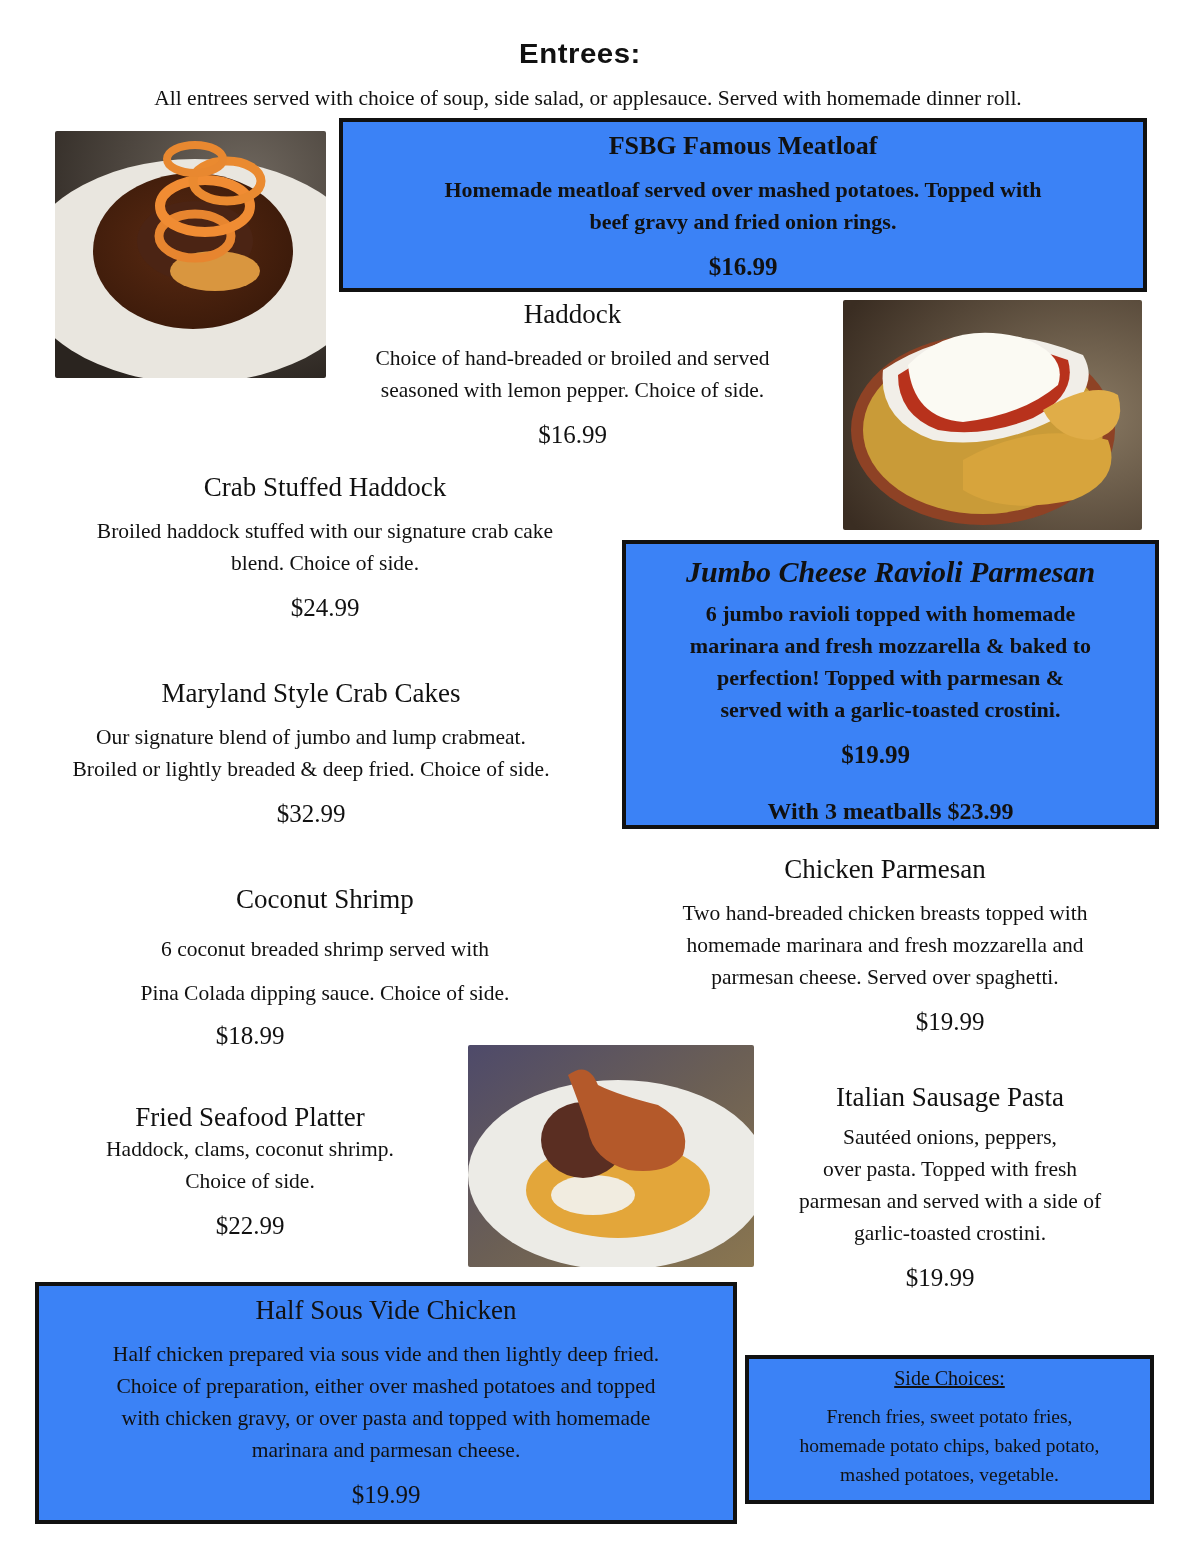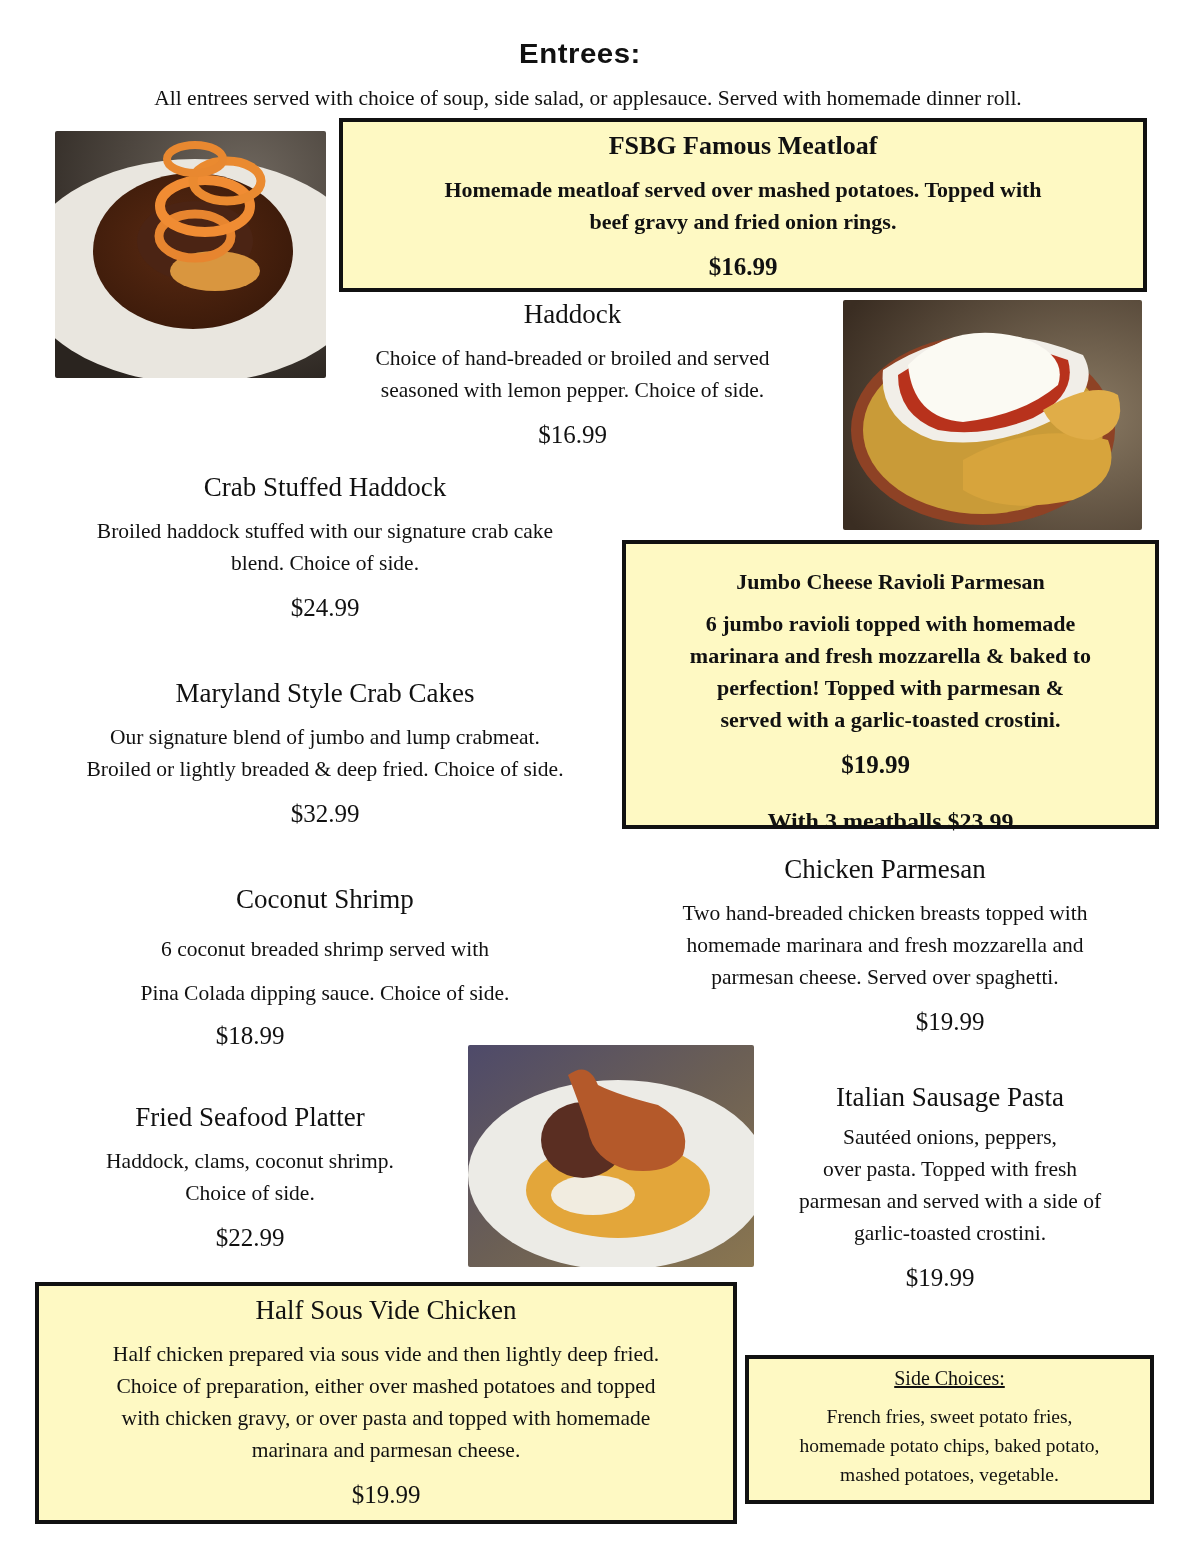--- a/index.html
+++ b/index.html
@@ -6,21 +6,21 @@
   body { width: 1200px; height: 1553px; position: relative; overflow: hidden;
          font-family: "DejaVu Serif", "Liberation Serif", serif; color: #111; }
   .abs { position: absolute; }
   .center { text-align: center; }
   .page-title { left: 0; width: 1160px; top: 38px; font-family: "Liberation Sans", sans-serif;
          font-weight: 900; font-size: 28px; letter-spacing: 0.5px; transform: scaleX(1.05); }
   .subtitle { left: 0; width: 1176px; top: 86px; font-family: "Liberation Serif", serif; font-size: 21.5px; }
   .name { font-family: "Liberation Serif", serif; font-size: 27px; line-height: 32px; }
   .desc { font-family: "Liberation Serif", serif; font-size: 21.5px; line-height: 32px; }
   .price { font-family: "Liberation Serif", serif; font-size: 25px; line-height: 30px; }
-  .box { border: 3px solid #111; box-sizing: border-box; background: #fef9c3; }
+  .box { border: 3px solid #111; box-sizing: border-box; background: #3b82f6; }
   .box.thick { border-width: 4px; }
   .bold { font-weight: bold; }
   .photo { overflow: hidden; border-radius: 2px; }
   .photo svg { display: block; }
   .sides-title { text-decoration: underline; font-family: "Liberation Serif", serif; font-size: 20px; }
   .sides-text { font-family: "Liberation Serif", serif; font-size: 19.5px; line-height: 29px; }
 </style>
 </head>
 <body>
 
@@ -91,32 +91,32 @@
 <div class="abs center" style="left:30px; top:471px; width:590px;">
   <div class="name">Crab Stuffed Haddock</div>
   <div class="desc" style="margin-top:12px;">
     <div>Broiled haddock stuffed with our signature crab cake</div>
     <div>blend. Choice of side.</div>
   </div>
   <div class="price" style="margin-top:14px;">$24.99</div>
 </div>
 
 <div class="abs box thick center" style="left:622px; top:540px; width:537px; height:289px;">
-  <div class="name bold" style="margin-top:22px; font-size:22px;">Jumbo Cheese Ravioli Parmesan</div>
+  <div class="name bold" style="margin-top:12px; font-size:30px;font-style:italic;">Jumbo Cheese Ravioli Parmesan</div>
   <div class="desc bold" style="margin-top:10px; font-size:22px;">
     <div>6 jumbo ravioli topped with homemade</div>
     <div>marinara and fresh  mozzarella &amp; baked to</div>
     <div>perfection! Topped with parmesan &amp;</div>
     <div>served with a garlic-toasted crostini.</div>
   </div>
   <div class="price bold" style="margin-top:14px; margin-left:-30px;">$19.99</div>
   <div class="price bold" style="margin-top:26px; font-size:24px;">With 3 meatballs $23.99</div>
 </div>
 
-<div class="abs center" style="left:30px; top:677px; width:590px;">
+<div class="abs center" style="left:16px; top:677px; width:590px;">
   <div class="name">Maryland Style Crab Cakes</div>
   <div class="desc" style="margin-top:12px;">
     <div>Our signature blend of jumbo and lump crabmeat.</div>
     <div>Broiled or lightly breaded &amp; deep fried. Choice of side.</div>
   </div>
   <div class="price" style="margin-top:14px;">$32.99</div>
 </div>
 
 <div class="abs center" style="left:620px; top:853px; width:530px;">
   <div class="name">Chicken Parmesan</div>
@@ -161,21 +161,21 @@
     <div>Sautéed onions, peppers,</div>
     <div>over pasta. Topped with fresh</div>
     <div>parmesan and served with a side of</div>
     <div>garlic-toasted crostini.</div>
   </div>
   <div class="price" style="margin-top:14px; margin-left:-20px;">$19.99</div>
 </div>
 
 <div class="abs center" style="left:60px; top:1101px; width:380px;">
   <div class="name">Fried Seafood Platter</div>
-  <div class="desc" style="margin-top:12px;">
+  <div class="desc" style="">
     <div>Haddock, clams, coconut shrimp.</div>
     <div>Choice of side.</div>
   </div>
   <div class="price" style="margin-top:14px;">$22.99</div>
 </div>
 
 <div class="abs box thick center" style="left:35px; top:1282px; width:702px; height:242px;">
   <div class="name" style="margin-top:8px;">Half Sous Vide Chicken</div>
   <div class="desc" style="margin-top:12px;">
     <div>Half chicken prepared via sous vide and then lightly deep fried.</div>

